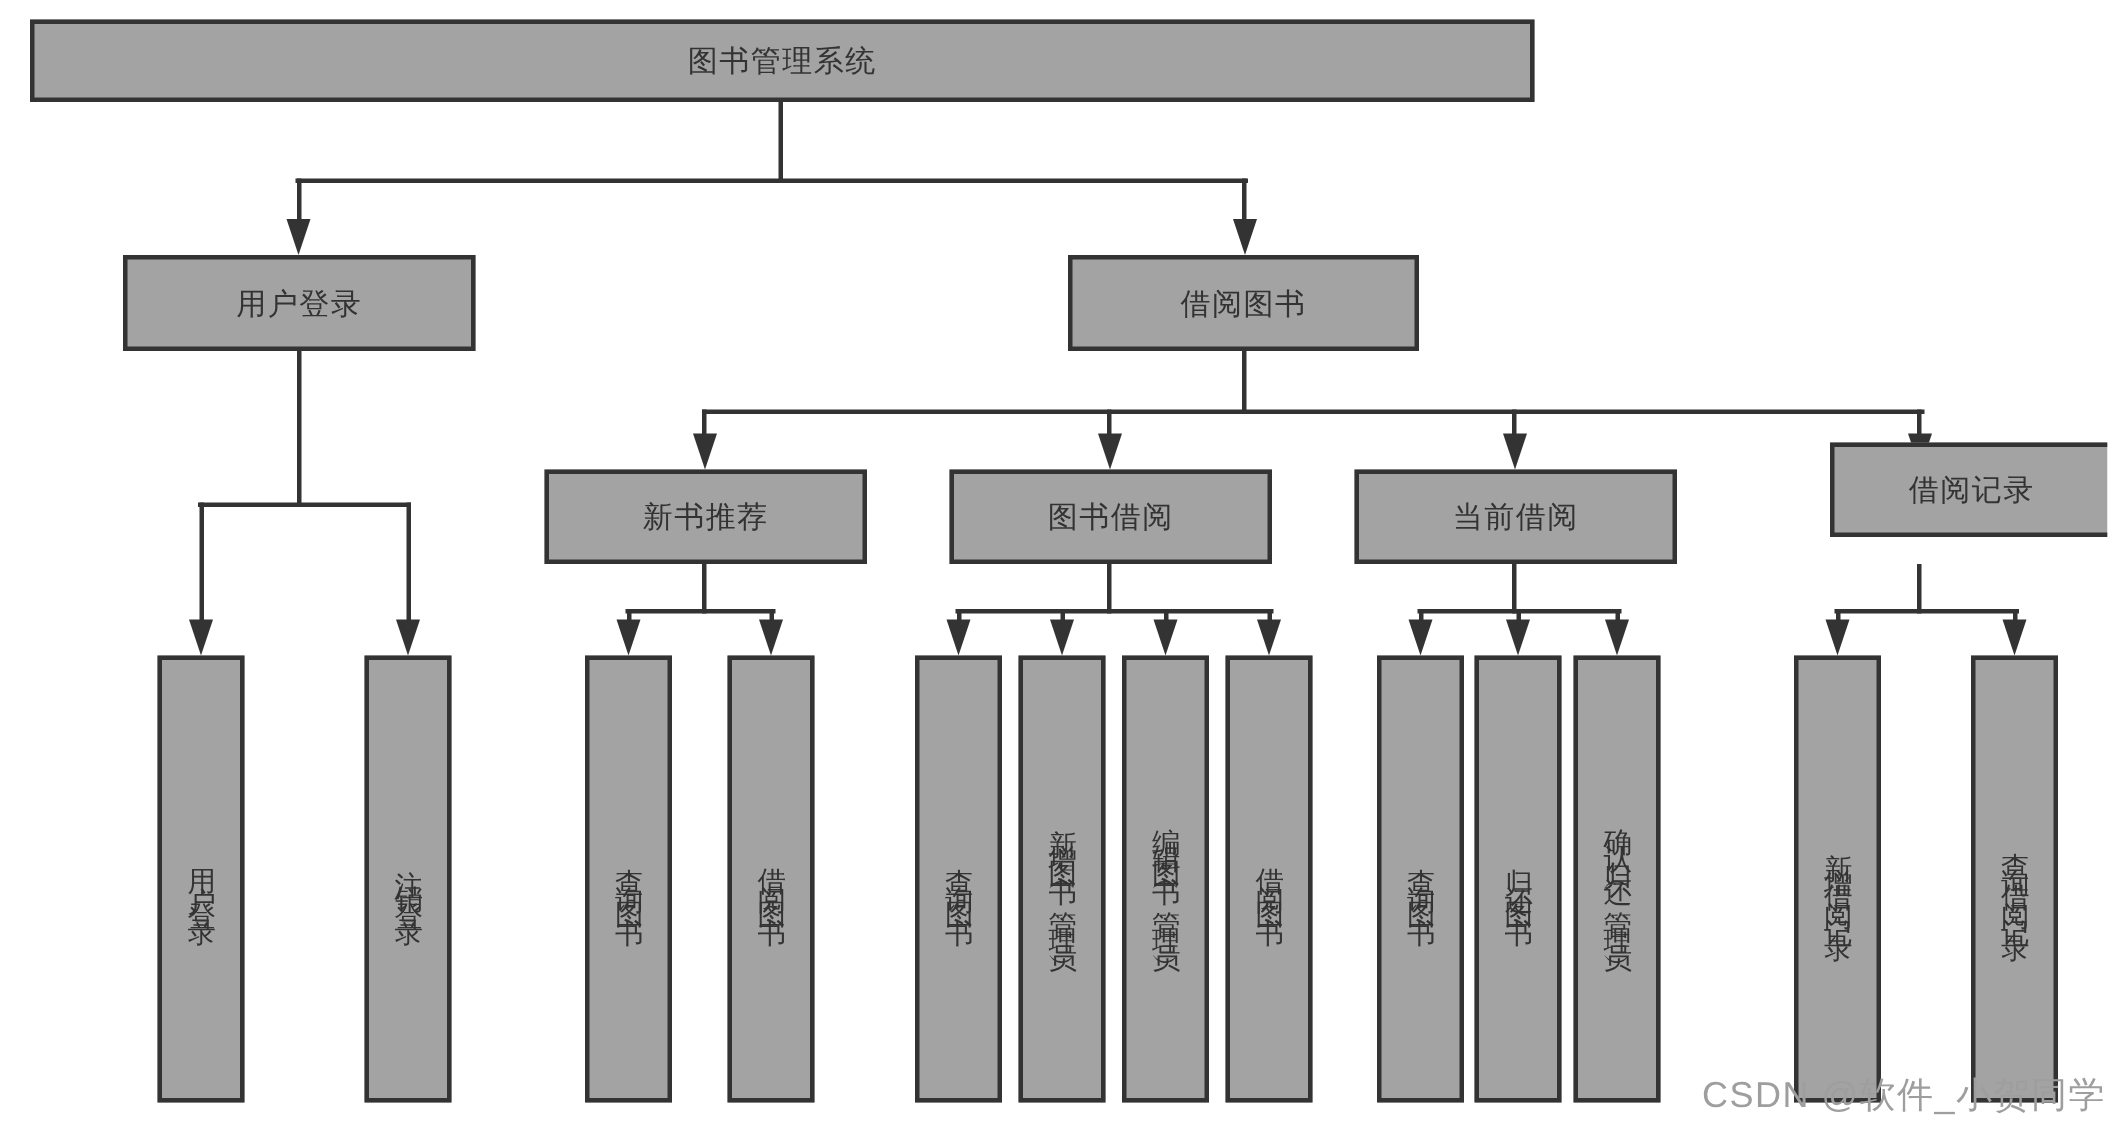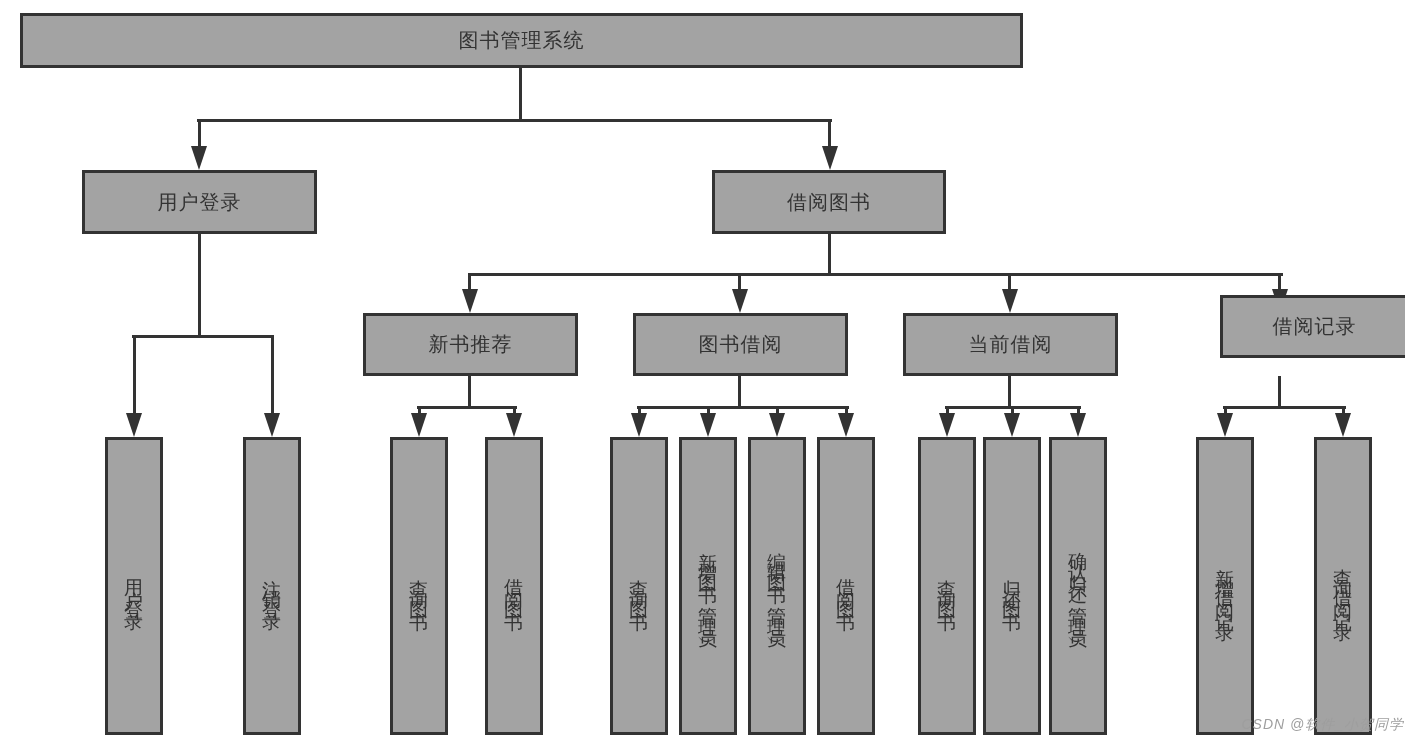--- a/index.html
+++ b/index.html
@@ -45,27 +45,26 @@
   .arrow{
     position:absolute;
     width:0;height:0;
     border-left:8px solid transparent;
     border-right:8px solid transparent;
     border-top:24px solid var(--line);
     z-index:1;
   }
   .watermark{
     position:absolute;
-    right:1px;bottom:13px;
-    font-size:14px;
+    right:1px;bottom:1px;
+    font-size:24px;
     color:var(--watermark);
     letter-spacing:1px;
     z-index:5;
     white-space:nowrap;
-    font-style:italic;
   }
 </style>
 </head>
 <body>
 
 <div class="canvas">
 
   <div class="box hbox" style="left:20px;top:13px;width:1003px;height:55px;">
     <span>图书管理系统</span>
   </div>

